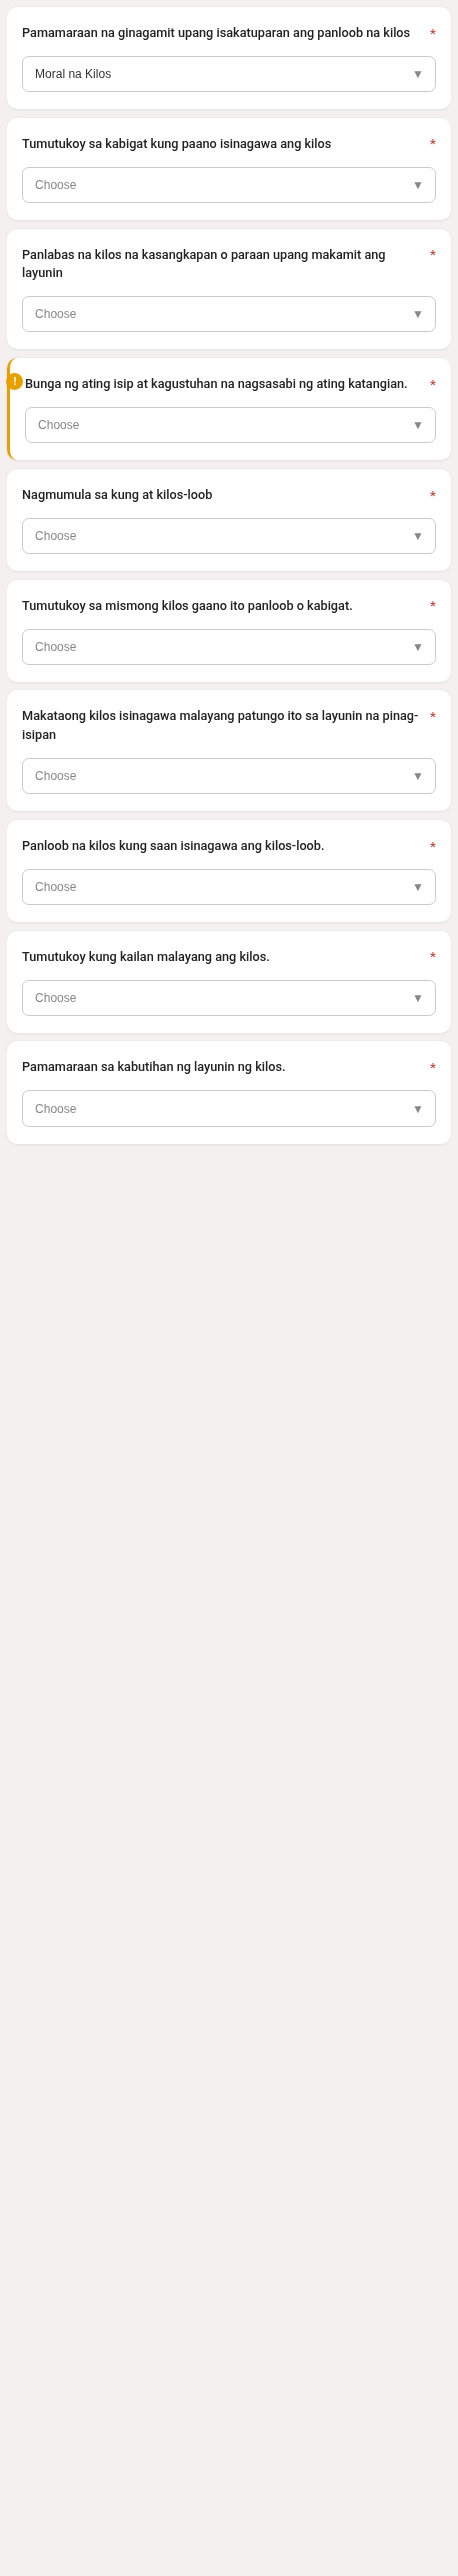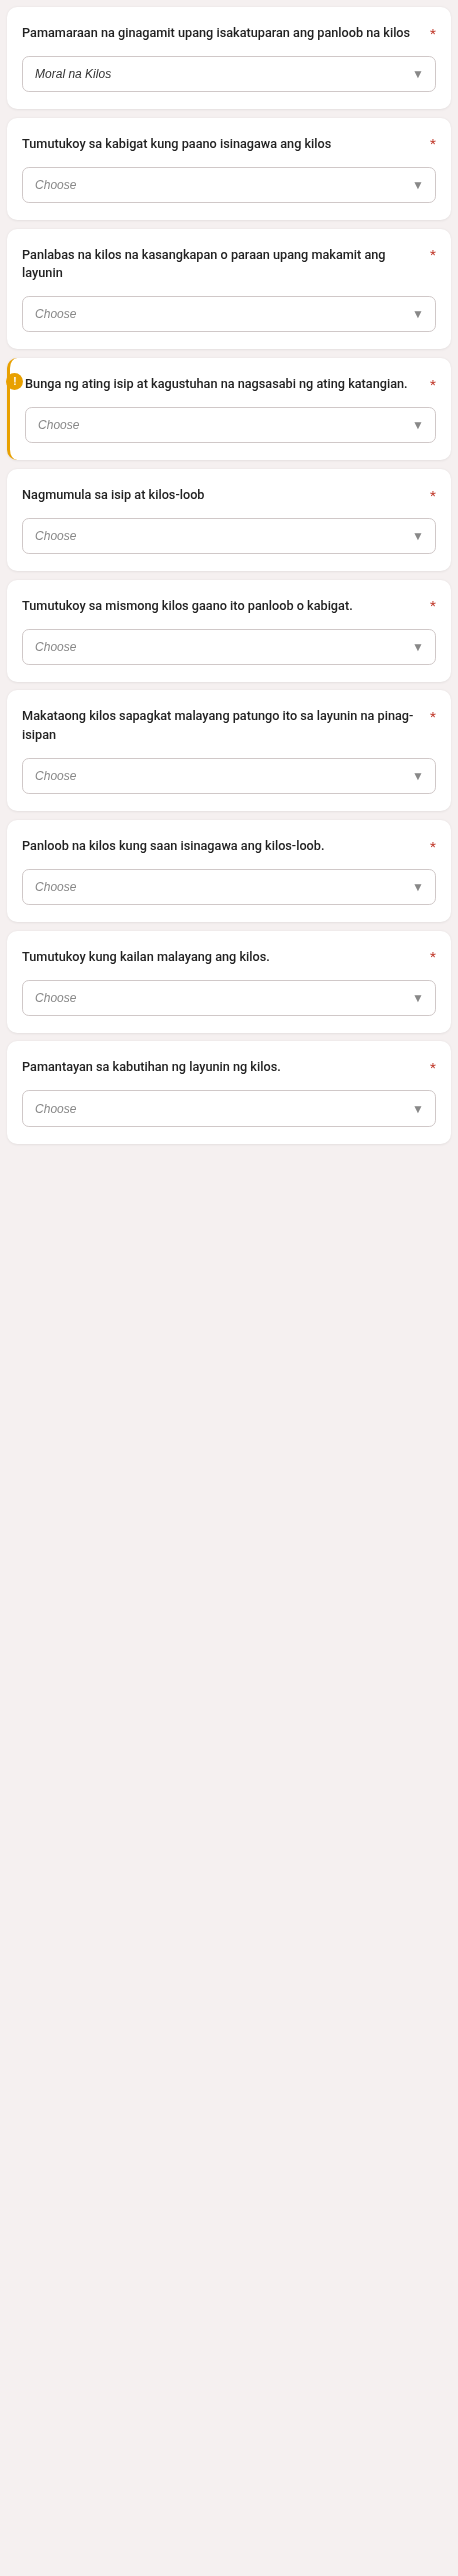--- a/index.html
+++ b/index.html
@@ -76,21 +76,20 @@
       border: 1.3px solid #d0c8c8;
       border-radius: 6.8px;
       padding: 10.2px 34px 10.2px 12px;
       font-size: 12px;
       color: #888888;
       background: #ffffff;
       appearance: none;
       -webkit-appearance: none;
       cursor: pointer;
       outline: none;
-      font-style: italic;
     }
 
     .dropdown-arrow {
       position: absolute;
       right: 12px;
       top: 50%;
       transform: translateY(-50%);
       pointer-events: none;
       color: #888888;
       font-size: 12px;
@@ -157,21 +156,21 @@
       <select aria-label="Bunga ng ating isip at kagustuhan na nagsasabi ng ating katangian.">
         <option value="" selected="" disabled="">Choose</option>
         
       </select>
       <span class="dropdown-arrow">▼</span>
     </div>
   </div>
     <div class="card">
 
     <div class="question-row">
-      <span class="question-text">Nagmumula sa isip at kilos-loob</span>
+      <span class="question-text">Nagmumula sa kung at kilos-loob</span>
       <span class="required-star">*</span>
     </div>
     <div class="dropdown-wrapper ">
       <select aria-label="Nagmumula sa isip at kilos-loob">
         <option value="" selected="" disabled="">Choose</option>
         
       </select>
       <span class="dropdown-arrow">▼</span>
     </div>
   </div>
@@ -185,21 +184,21 @@
       <select aria-label="Tumutukoy sa mismong kilos gaano ito kalaki o kabigat.">
         <option value="" selected="" disabled="">Choose</option>
         
       </select>
       <span class="dropdown-arrow">▼</span>
     </div>
   </div>
     <div class="card">
 
     <div class="question-row">
-      <span class="question-text">Makataong kilos sapagkat malayang patungo ito sa layunin na pinag-isipan</span>
+      <span class="question-text">Makataong kilos isinagawa malayang patungo ito sa layunin na pinag-isipan</span>
       <span class="required-star">*</span>
     </div>
     <div class="dropdown-wrapper ">
       <select aria-label="Makataong kilos sapagkat malayang patungo ito sa layunin na pinag-isipan">
         <option value="" selected="" disabled="">Choose</option>
         
       </select>
       <span class="dropdown-arrow">▼</span>
     </div>
   </div>
@@ -227,21 +226,21 @@
       <select aria-label="Tumutukoy kung kailan isinagawa ang kilos.">
         <option value="" selected="" disabled="">Choose</option>
         
       </select>
       <span class="dropdown-arrow">▼</span>
     </div>
   </div>
     <div class="card">
 
     <div class="question-row">
-      <span class="question-text">Pamantayan sa kabutihan ng layunin ng kilos.</span>
+      <span class="question-text">Pamamaraan sa kabutihan ng layunin ng kilos.</span>
       <span class="required-star">*</span>
     </div>
     <div class="dropdown-wrapper ">
       <select aria-label="Pamantayan sa kabutihan ng layunin ng kilos.">
         <option value="" selected="" disabled="">Choose</option>
         
       </select>
       <span class="dropdown-arrow">▼</span>
     </div>
   </div>

